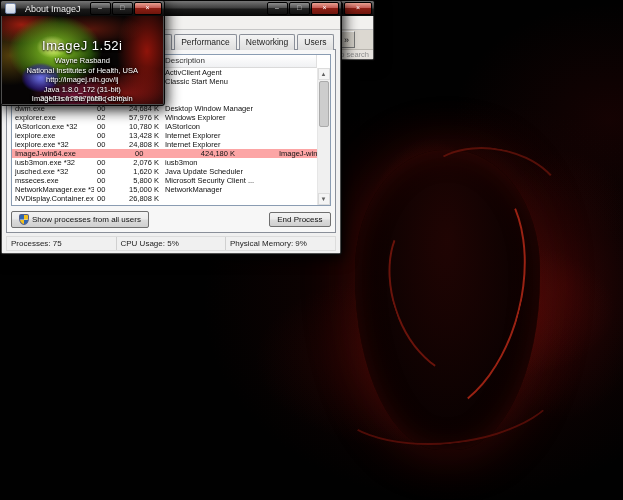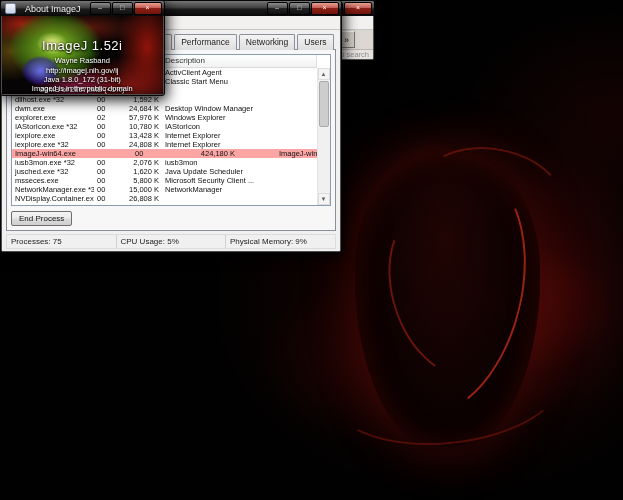--- a/index.html
+++ b/index.html
@@ -358,20 +358,24 @@
           <div class="vscroll in-list">
             <div class="sb-btn">▲</div>
             <div class="sb-track">
               <div class="sb-thumb"></div>
             </div>
             <div class="sb-btn">▼</div>
           </div>
         </div>
         <div class="tm-buttons">
           <button class="win-btn">
+            <span class="shield"></span>
+            <span>Show processes from all users</span>
+          </button>
+          <button class="win-btn">
             <span>End Process</span>
           </button>
         </div>
       </div>
       <div class="tm-status">
         <span class="pane">Processes: 75</span>
         <span class="pane">CPU Usage: 5%</span>
         <span class="pane">Physical Memory: 9%</span>
       </div>
     </div>
@@ -384,20 +388,21 @@
       <span class="caps">
           <span class="capbtn">–</span>
           <span class="capbtn">□</span>
           <span class="capbtn close">×</span>
         </span>
     </div>
     <div class="about-image">
       <div class="about-heading">ImageJ 1.52i</div>
       <div class="about-lines">
           <div class="about-line">Wayne Rasband</div>
+          <div class="about-line">National Institutes of Health, USA</div>
           <div class="about-line">http://imagej.nih.gov/ij</div>
           <div class="about-line">Java 1.8.0_172 (31-bit)</div>
           <div class="about-line">23MB of 28672MB (&lt;1%)</div>
         </div>
       <div class="about-footer">ImageJ is in the public domain</div>
     </div>
   </div>
 </div>
 
 </body></html>

